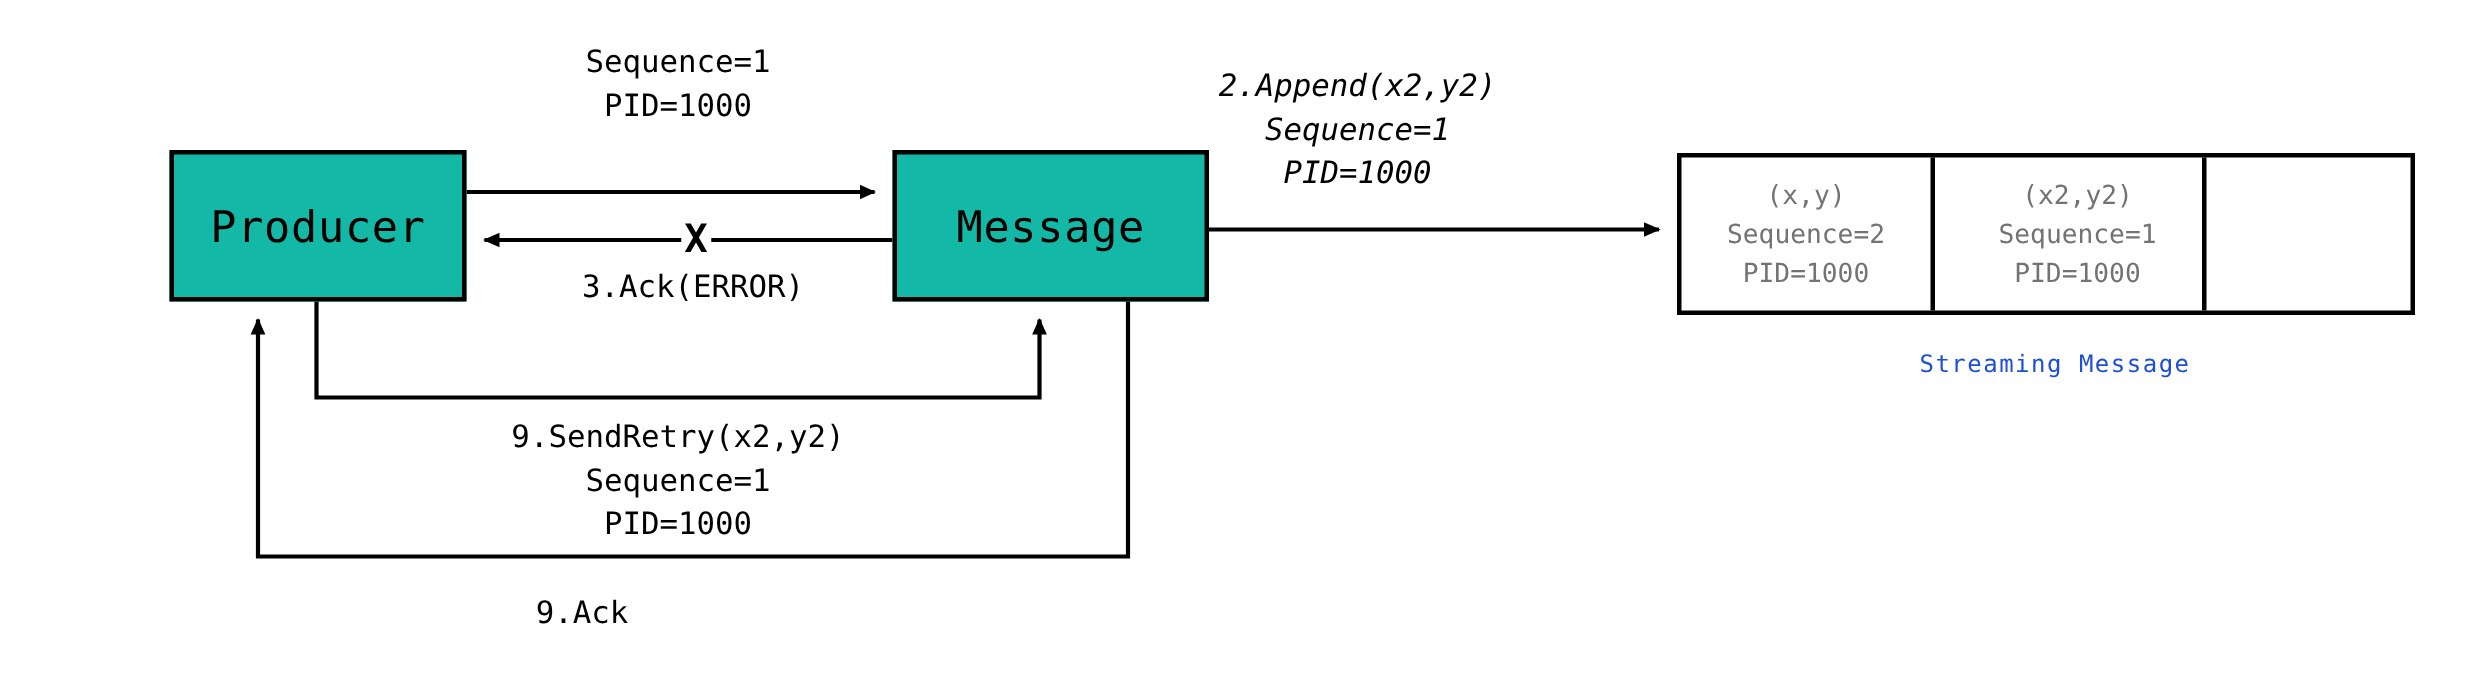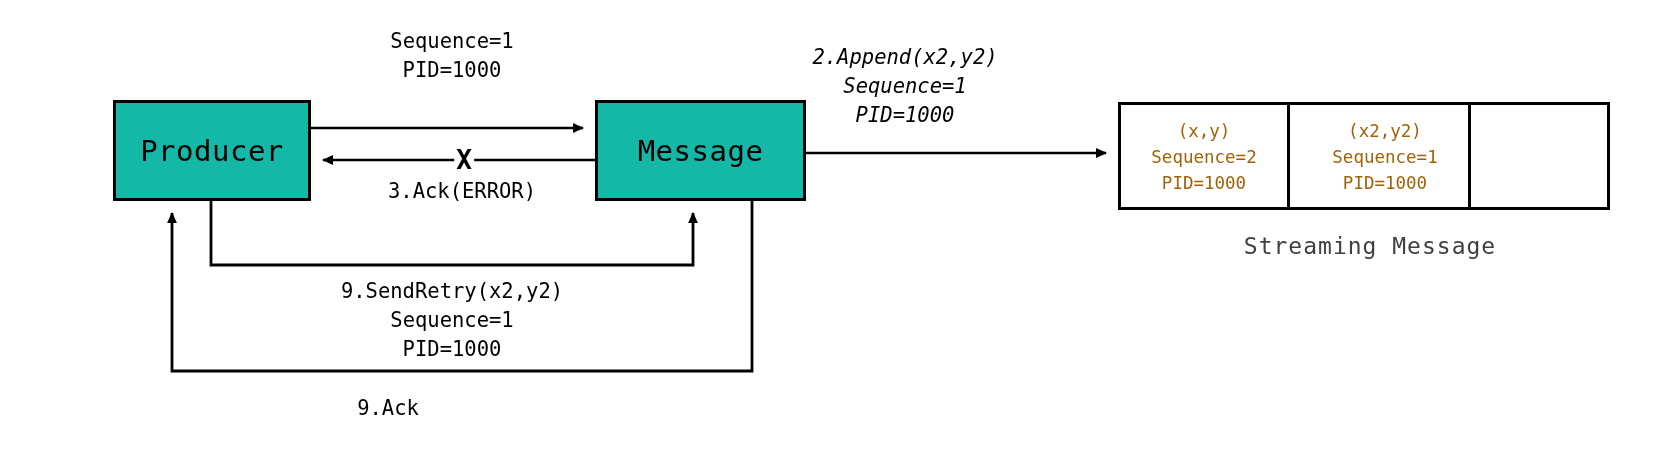--- a/index.html
+++ b/index.html
@@ -66,41 +66,41 @@
     border-right: 3px solid #000000;
   }
   .msg-cell:last-child { border-right: none; }
   .msg-cell.w1 { width: 169px; }
   .msg-cell.w2 { width: 169px; margin-left: 12px; }
   .msg-cell.w3 { width: 148px; }
   .msg-line {
     font-family: "DejaVu Sans Mono", "Liberation Mono", monospace;
     font-size: 17.5px;
     line-height: 26px;
-    color: #a16207;
+    color: #737373;
     white-space: nowrap;
   }
 
   .edge-label {
     position: absolute;
     font-family: "DejaVu Sans Mono", "Liberation Mono", monospace;
     font-size: 20.5px;
     line-height: 29px;
     color: #000000;
     white-space: nowrap;
     text-align: center;
     transform: translateX(-50%);
   }
   .edge-label.single { line-height: 28px; }
 
   .caption {
     position: absolute;
     font-family: "DejaVu Sans Mono", "Liberation Mono", monospace;
-    font-size: 23px;
-    color: #404040;
+    font-size: 16px;
+    color: #1d4ed8;
     white-space: nowrap;
     transform: translateX(-50%);
     letter-spacing: 1px;
   }
 
   .xmark {
     position: absolute;
     font-family: "DejaVu Sans Mono", "Liberation Mono", monospace;
     font-size: 26px;
     font-weight: bold;

